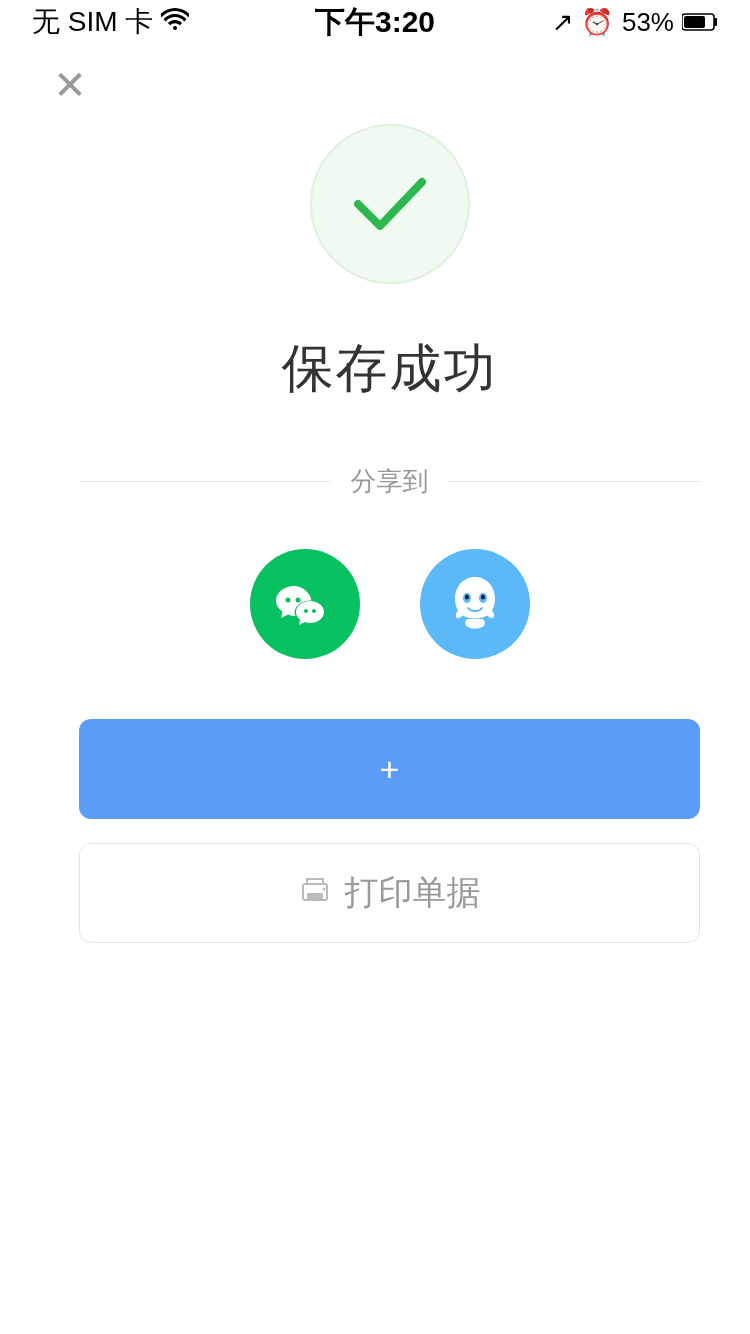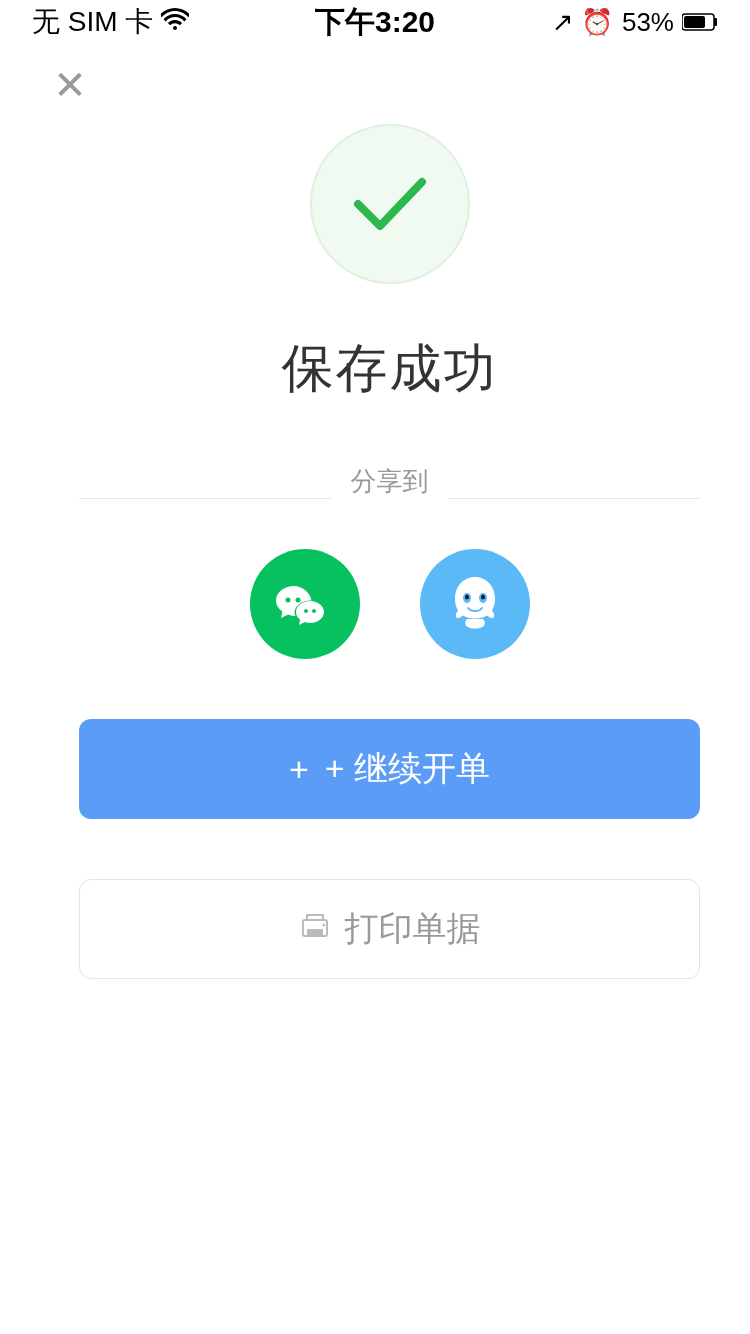--- a/index.html
+++ b/index.html
@@ -125,21 +125,21 @@
       width: 100%;
       display: flex;
       flex-direction: column;
       align-items: center;
       margin-bottom: 60px;
     }
 
     .divider-with-label {
       width: 100%;
       display: flex;
-      align-items: flex-end;
+      align-items: center;
       padding: 0 50px;
       margin-bottom: 50px;
     }
 
     .divider-line {
       flex: 1;
       height: 1px;
       background: #e5e5e5;
     }
 
@@ -208,21 +208,20 @@
       height: 100px;
       background: #ffffff;
       border: 1px solid #e5e5e5;
       border-radius: 12px;
       display: flex;
       align-items: center;
       justify-content: center;
       gap: 14px;
       cursor: pointer;
       outline: none;
-      margin-top: 36px;
     }
 
     .btn-secondary span {
       font-size: 34px;
       color: #999999;
       font-weight: 400;
     }
 
     .btn-icon {
       font-size: 30px;
@@ -313,21 +312,20 @@
           <path d="M21 46C19 48 18 52 22 54C26 56 32 56 36 54C40 52 39 48 37 46" fill="white"></path>
         </svg>
       </div>
     </div>
   </div>
 
   <div class="action-buttons">
 
     <button class="btn-primary">
       <span class="btn-plus">+</span>
-      <span style="margin-left:4px;">+ 继续开单</span>
     </button>
 
     <button class="btn-secondary">
       <span class="btn-icon">
         <svg width="32" height="30" viewBox="0 0 32 30" fill="none">
           <rect x="4" y="9" width="24" height="16" rx="2" stroke="#bbbbbb" stroke-width="2" fill="white"></rect>
           <path d="M8 9V4H24V9" stroke="#bbbbbb" stroke-width="2" fill="none"></path>
           <rect x="8" y="18" width="16" height="8" rx="1" fill="#bbbbbb"></rect>
           <circle cx="25" cy="14" r="1.5" fill="#bbbbbb"></circle>
         </svg>

